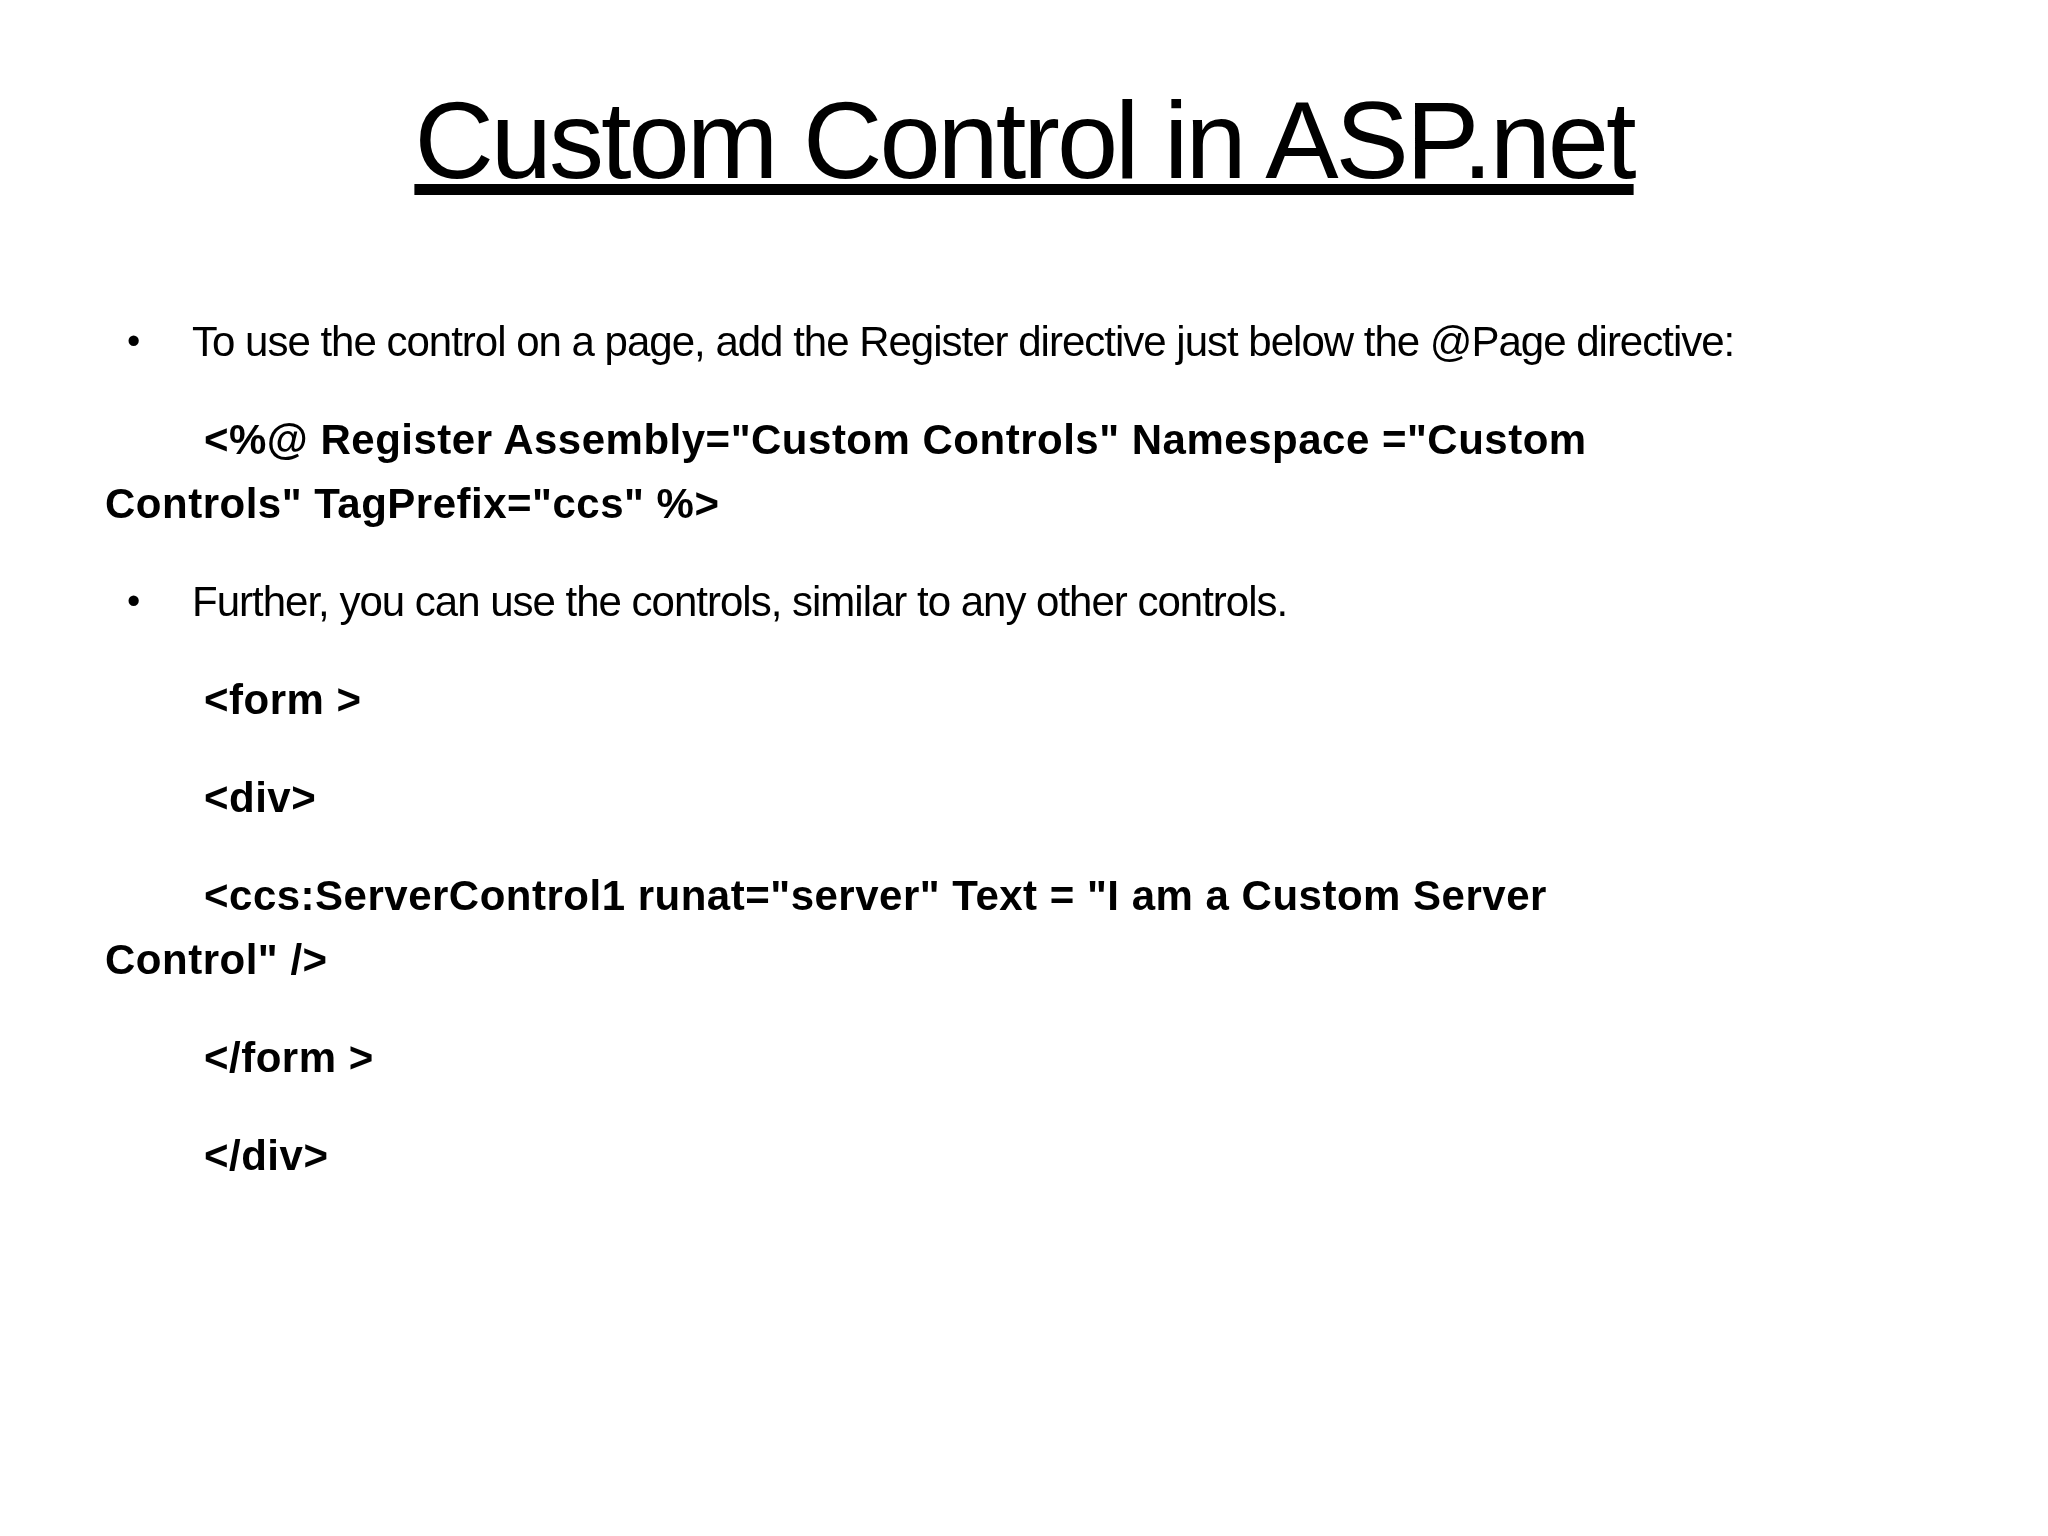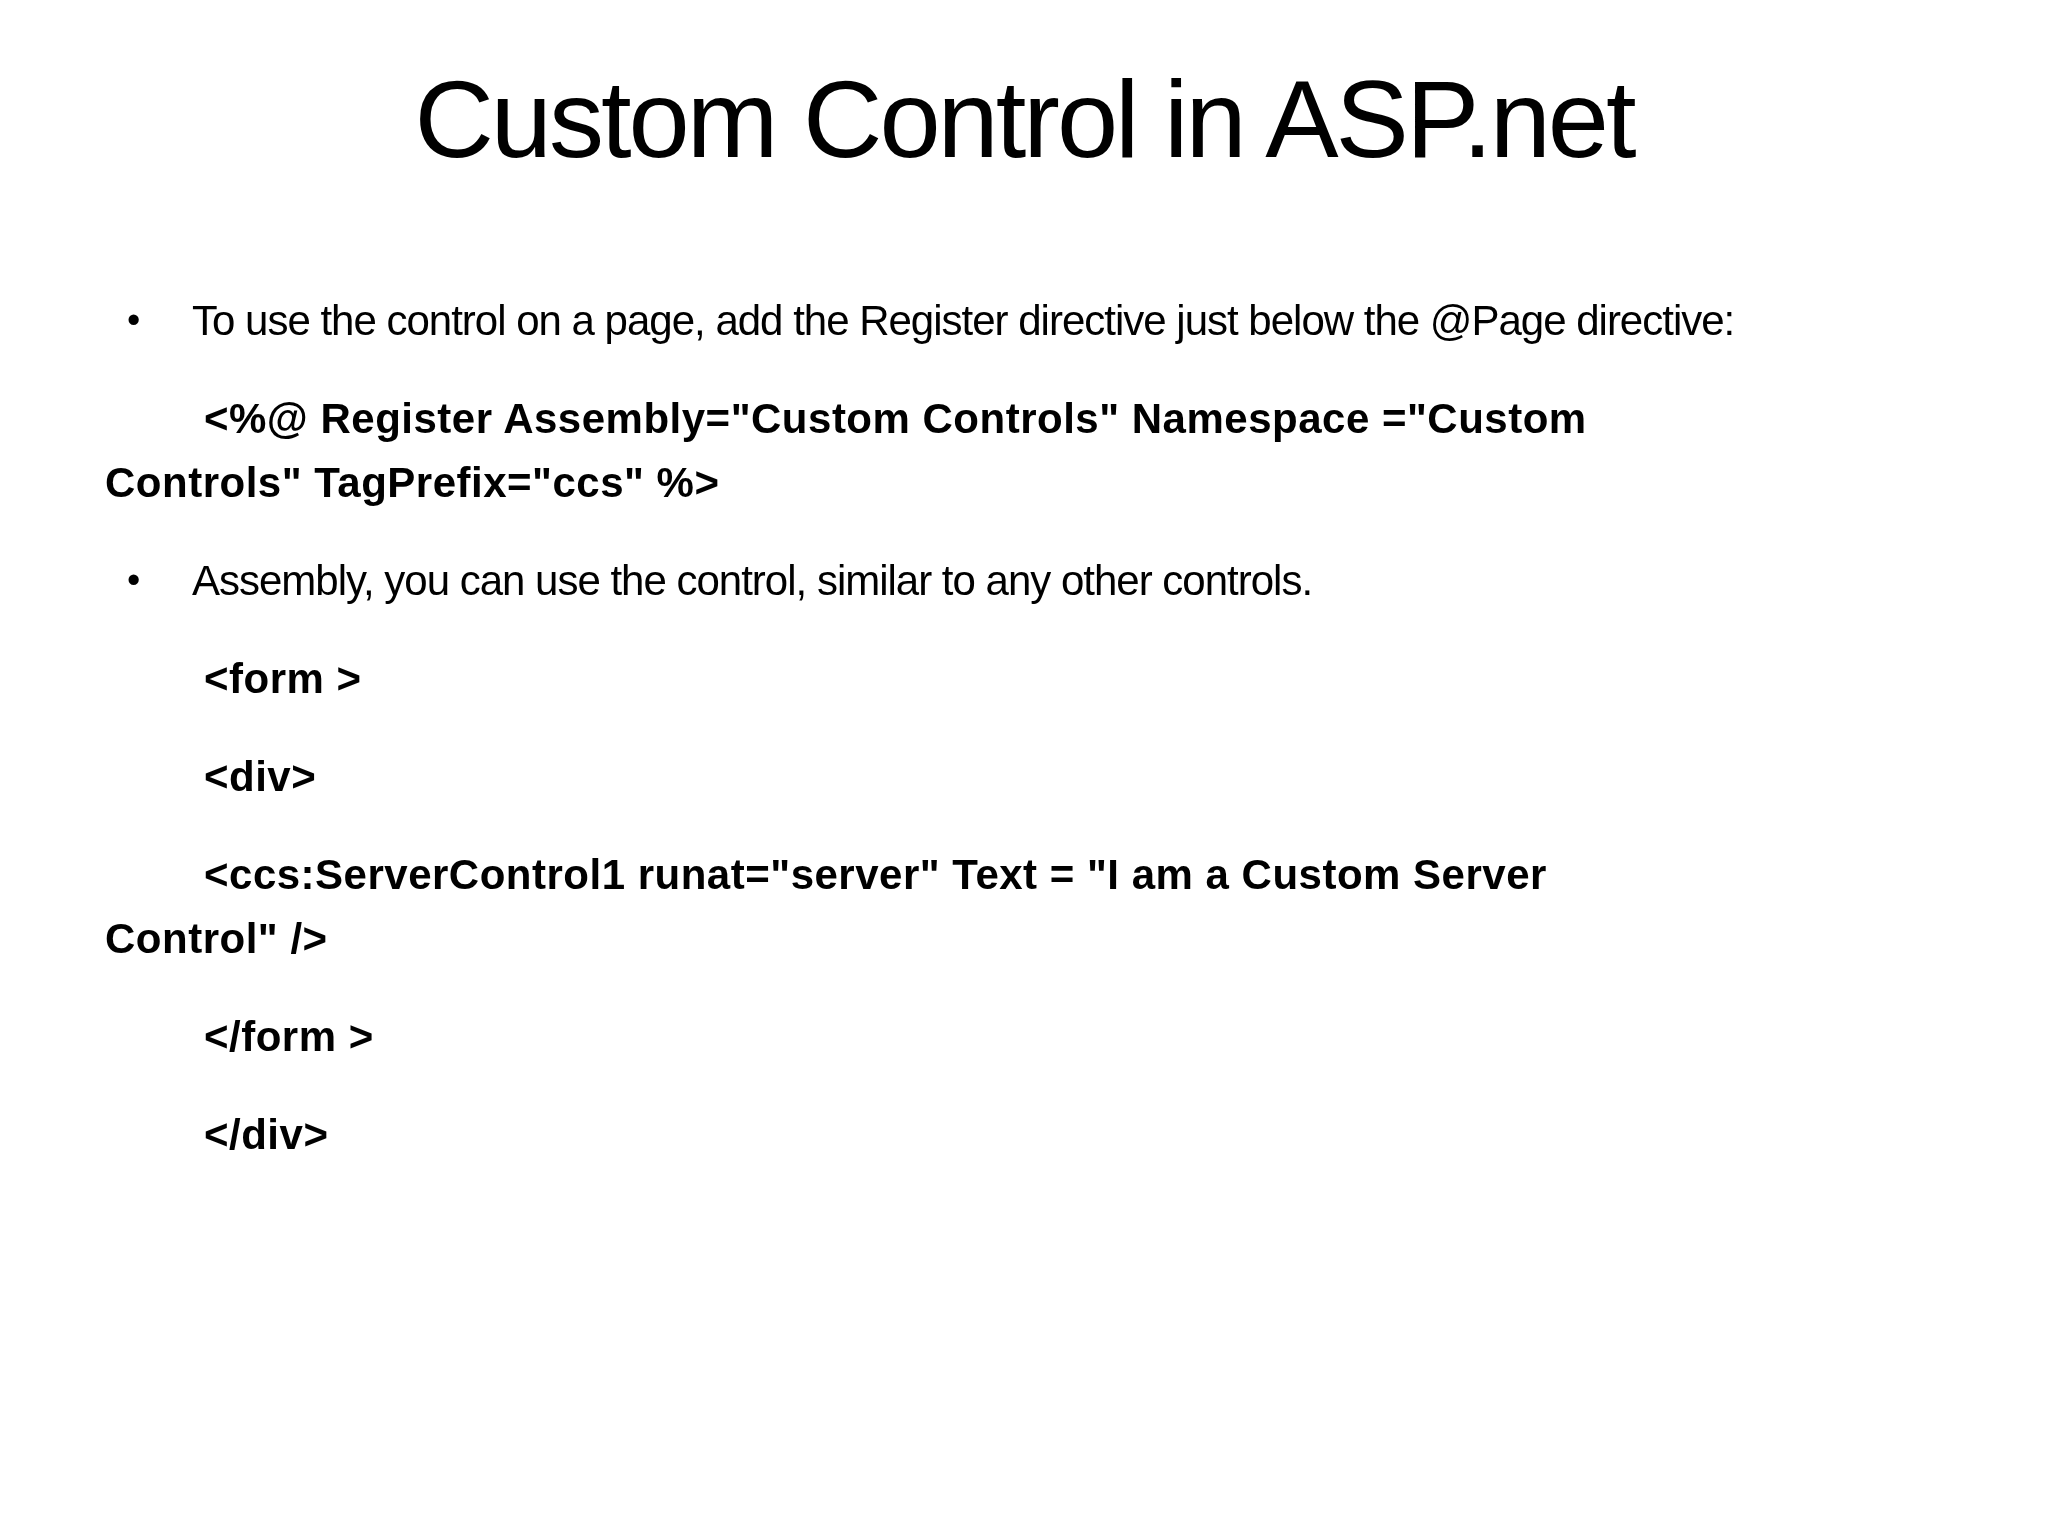--- a/index.html
+++ b/index.html
@@ -15,27 +15,28 @@
     color: #000000;
   }
   .slide {
     width: 2048px;
     height: 1536px;
     position: relative;
     background: #ffffff;
   }
   .slide-title {
     margin: 0;
-    padding-top: 53px;
+    padding-top: 74px;
     text-align: center;
     font-size: 110px;
     font-weight: 400;
     letter-spacing: -3px;
     line-height: 132px;
     white-space: nowrap;
+    text-decoration: underline;
   }
   .content {
     margin: 104px 40px 0 105px;
   }
   .para {
     margin: 0 0 34px 0;
     font-size: 42px;
     line-height: 64px;
   }
   .bullet-para {
@@ -78,21 +79,21 @@
       <span class="bullet-text">To use the control on a page, add the Register directive just below the @Page directive:</span>
     </div>
 
     <div class="para code-para">
       <div class="code-line line-first">&lt;%@ Register Assembly="Custom Controls" Namespace ="Custom</div>
       <div class="code-line">Controls" TagPrefix="ccs" %&gt;</div>
     </div>
 
     <div class="para bullet-para">
       <span class="bullet-marker">•</span>
-      <span class="bullet-text">Assembly, you can use the control, similar to any other controls.</span>
+      <span class="bullet-text">Further, you can use the controls, similar to any other controls.</span>
     </div>
 
     <div class="para code-para">
       <div class="code-line line-first">&lt;form &gt;</div>
     </div>
 
     <div class="para code-para">
       <div class="code-line line-first">&lt;div&gt;</div>
     </div>
 

